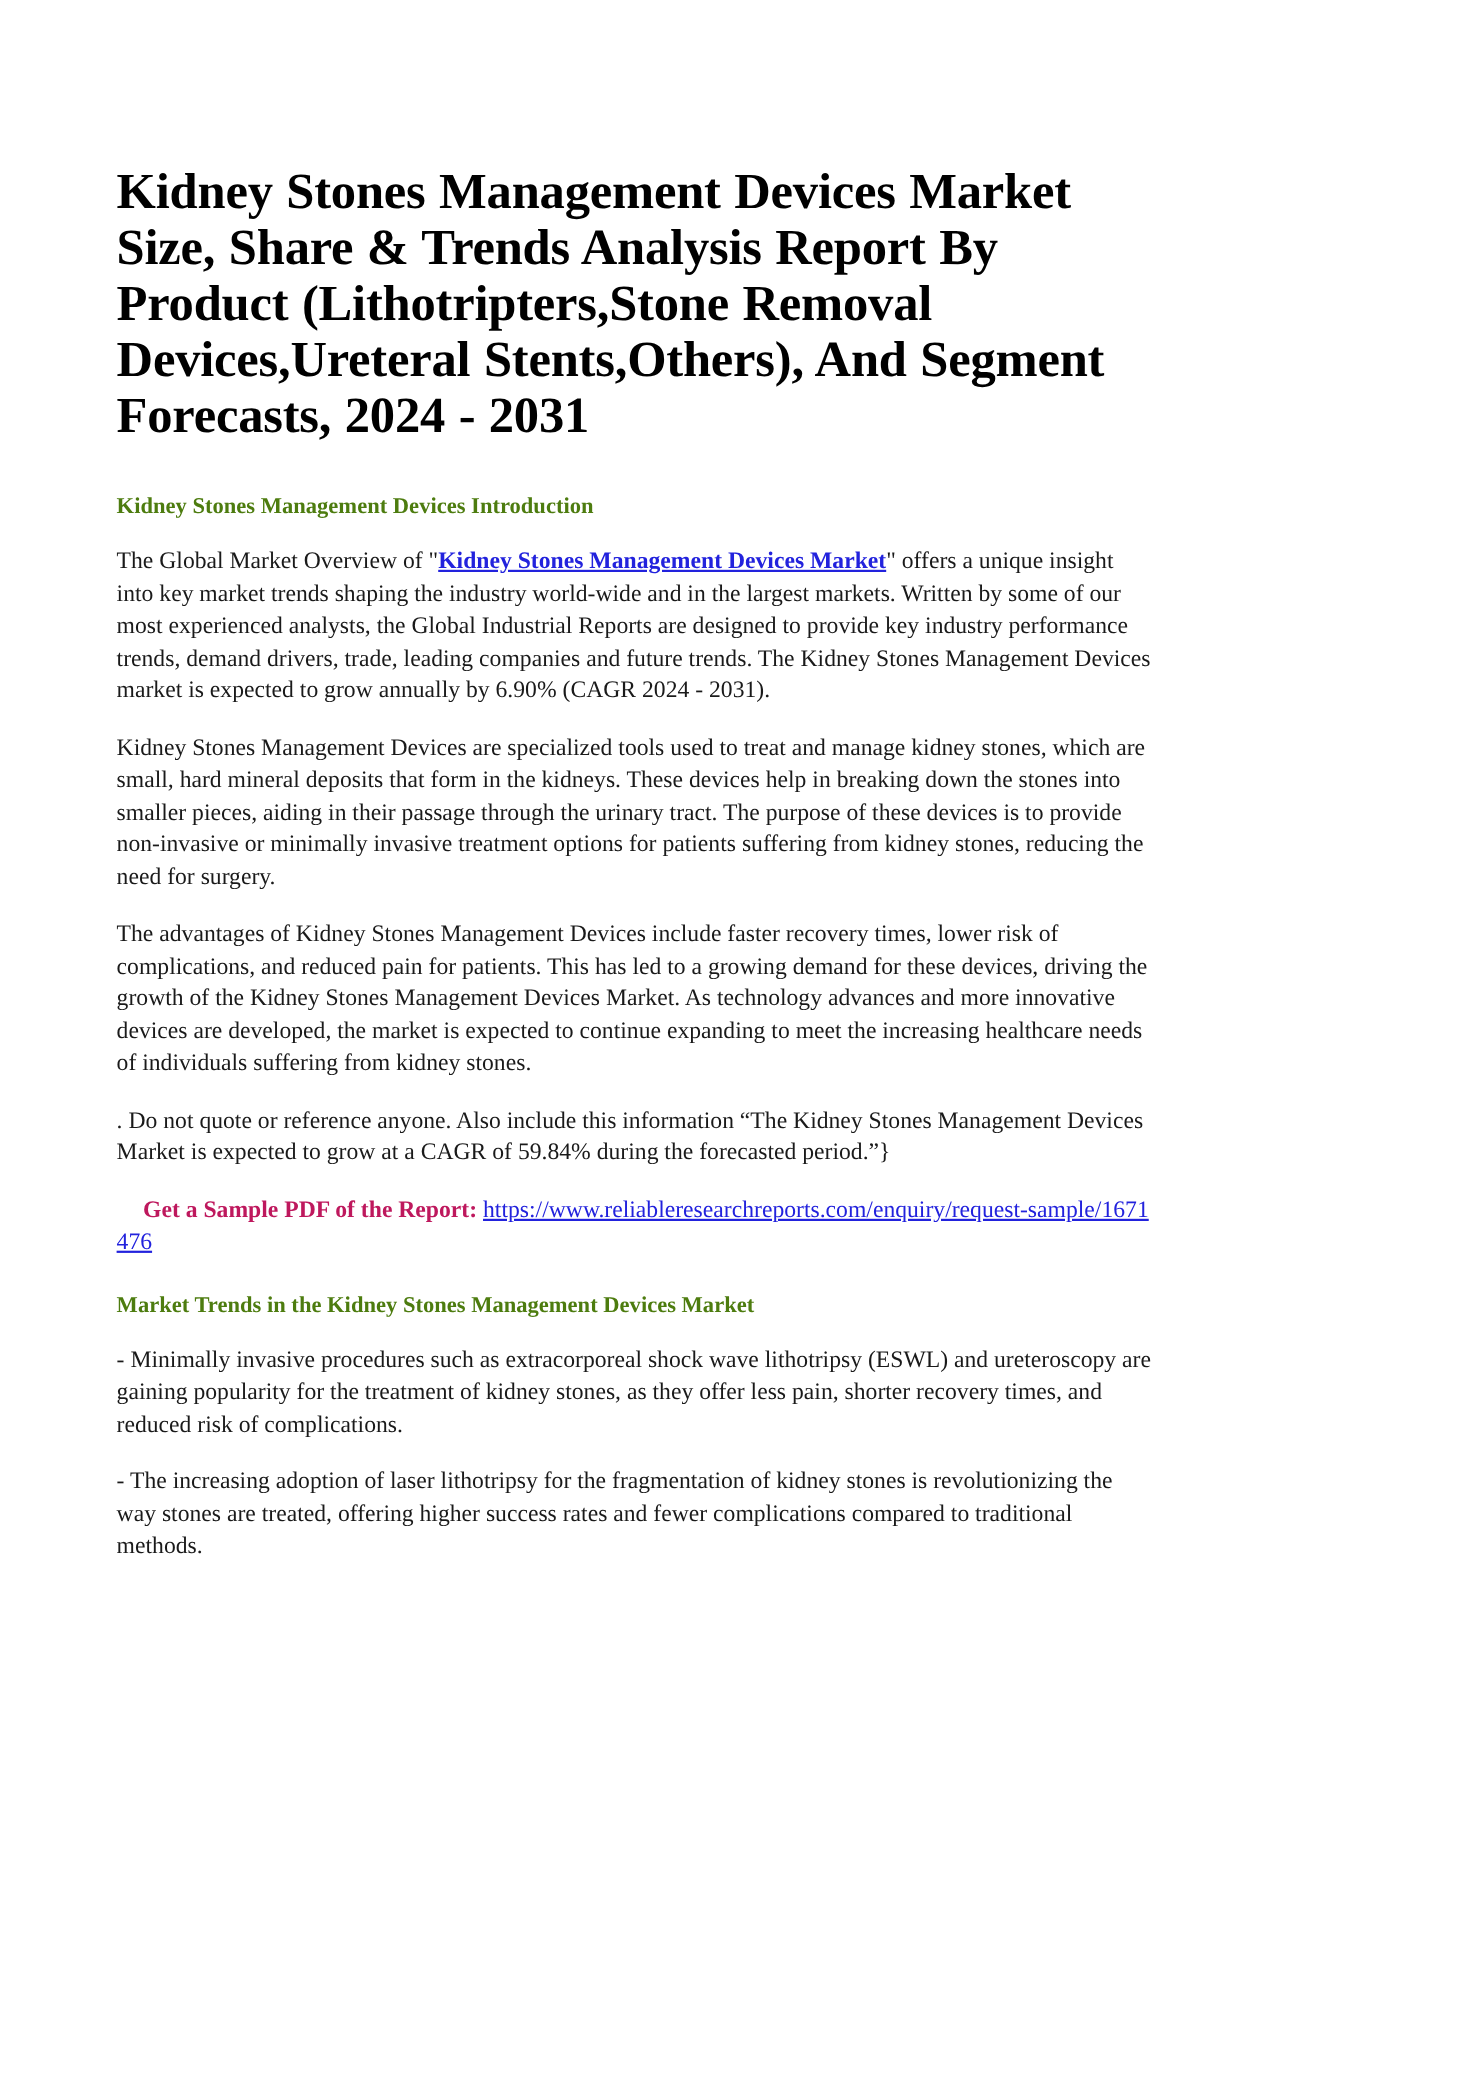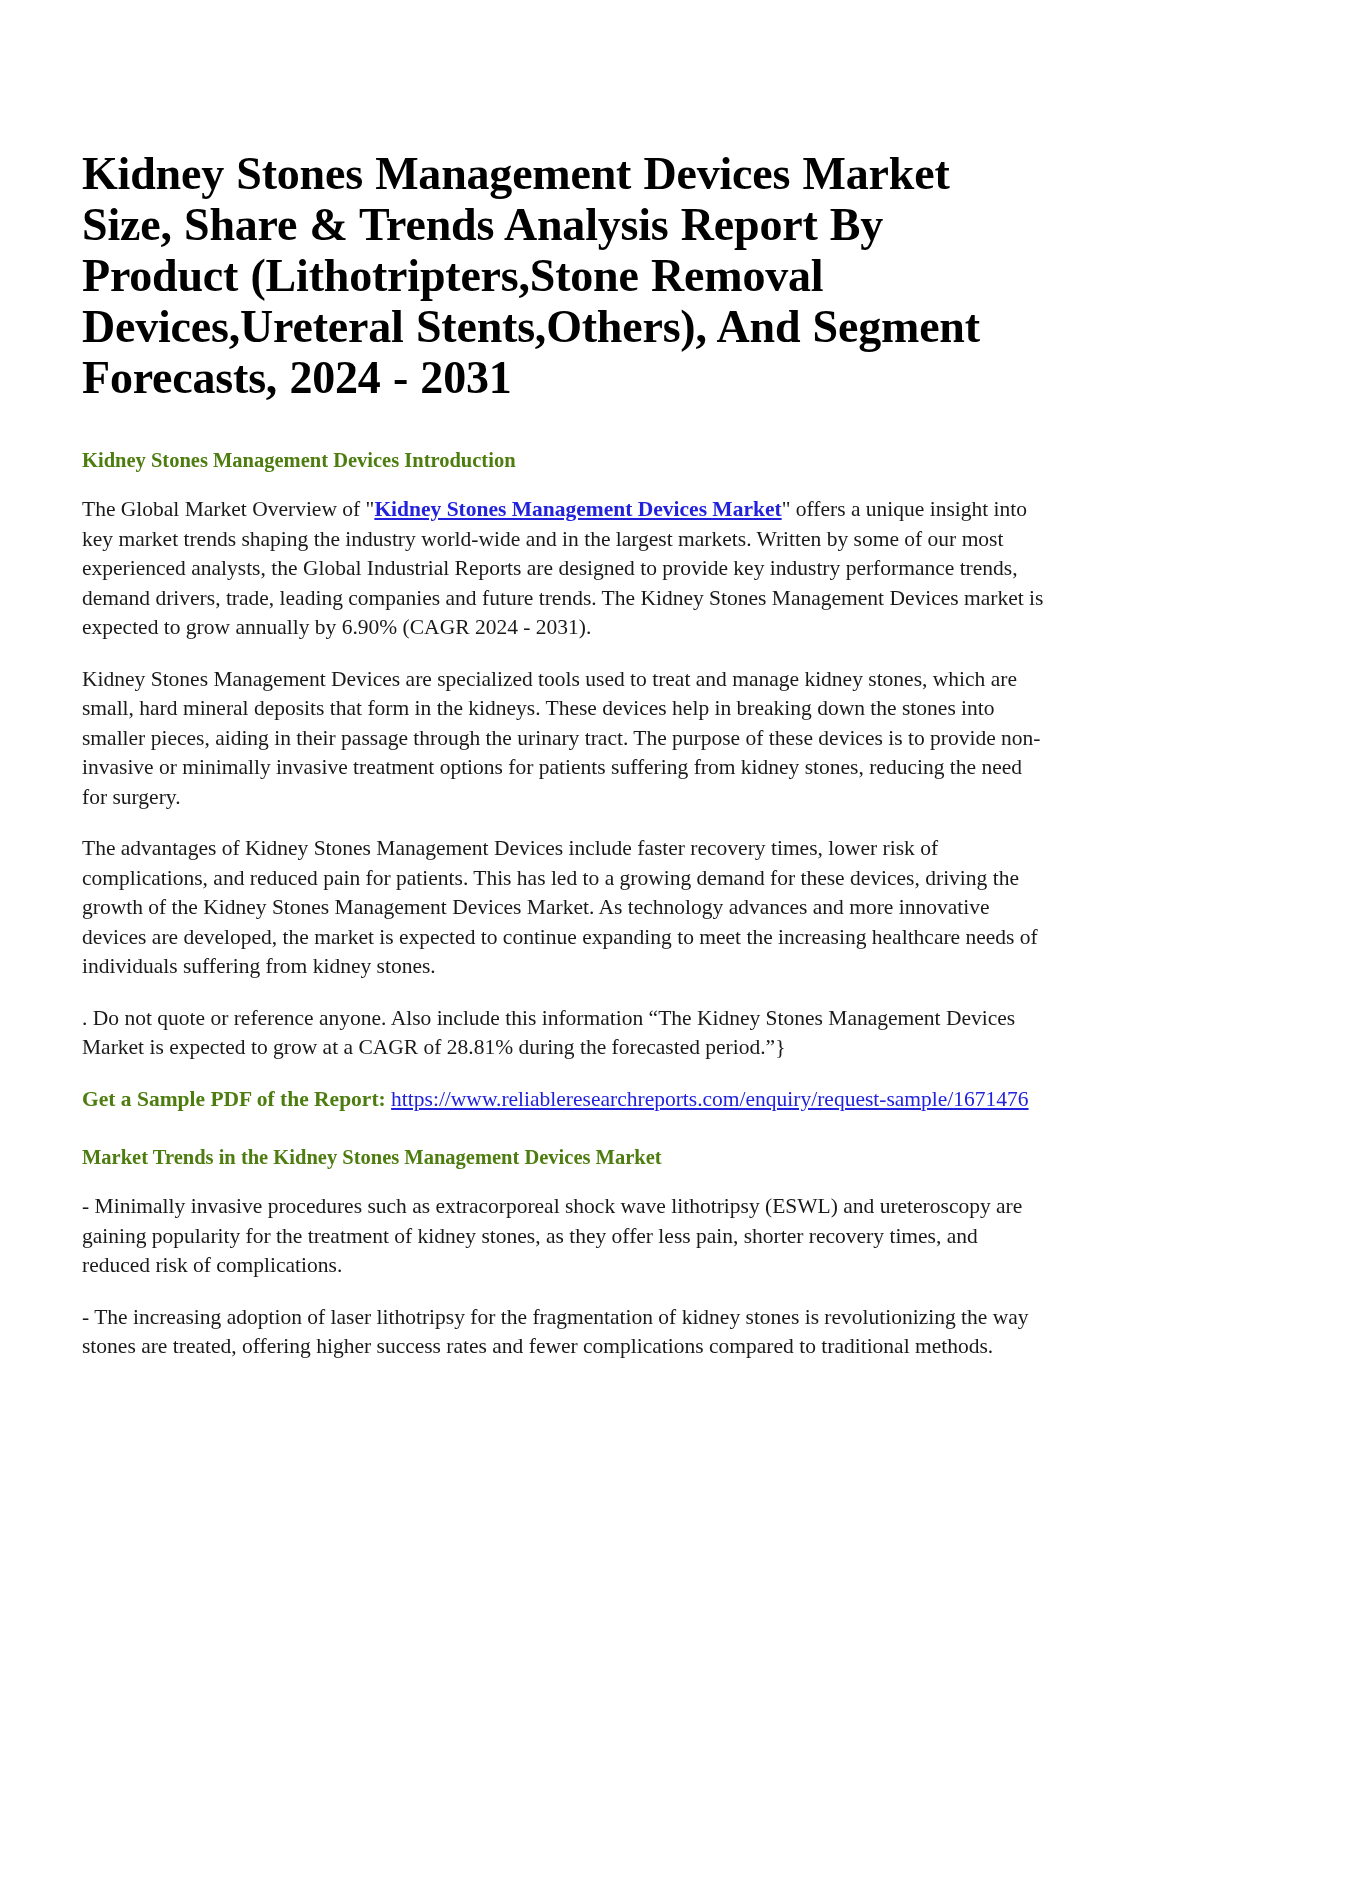--- a/index.html
+++ b/index.html
@@ -11,21 +11,21 @@
     width: 1345px;
     height: 1903px;
     font-family: "Liberation Serif", "DejaVu Serif", serif;
     color: #000000;
     -webkit-font-smoothing: antialiased;
   }
   .page {
     box-sizing: border-box;
     width: 1345px;
     height: 1903px;
-    padding: 148px 295px 0 82px;
+    padding: 148px 295px 0 106px;
     background: #ffffff;
     position: relative;
   }
   .doc-title {
     font-family: "Liberation Serif", "DejaVu Serif", serif;
     font-weight: bold;
     font-size: 46px;
     line-height: 51px;
     letter-spacing: -0.2px;
     margin: 0 0 44px 0;
@@ -56,42 +56,43 @@
     font-weight: bold;
   }
   a.url-link {
     color: #2222dd;
     text-decoration: underline;
     font-weight: normal;
     word-break: break-all;
   }
   .lead-label {
     font-weight: bold;
-    color: #4d7c0f;
+    color: #be185d;
+    margin-left: 24px;
   }
   .sample-line {
     margin-bottom: 24px;
   }
 </style>
 </head>
 <body>
 
 <div class="page">
 
   <h1 class="doc-title">Kidney Stones Management Devices Market Size, Share &amp; Trends Analysis Report By Product (Lithotripters,Stone Removal Devices,Ureteral Stents,Others), And Segment Forecasts, 2024 - 2031</h1>
 
   <h2 class="section-heading">Kidney Stones Management Devices Introduction</h2>
 
   <p class="body-text"><span>The Global Market Overview of "</span><a class="doc-link" href="#">Kidney Stones Management Devices Market</a><span>" offers a unique insight into key market trends shaping the industry world-wide and in the largest markets. Written by some of our most experienced analysts, the Global Industrial Reports are designed to provide key industry performance trends, demand drivers, trade, leading companies and future trends. The Kidney Stones Management Devices market is expected to grow annually by 6.90% (CAGR 2024 - 2031).</span></p>
 
   <p class="body-text">Kidney Stones Management Devices are specialized tools used to treat and manage kidney stones, which are small, hard mineral deposits that form in the kidneys. These devices help in breaking down the stones into smaller pieces, aiding in their passage through the urinary tract. The purpose of these devices is to provide non-invasive or minimally invasive treatment options for patients suffering from kidney stones, reducing the need for surgery.</p>
 
   <p class="body-text">The advantages of Kidney Stones Management Devices include faster recovery times, lower risk of complications, and reduced pain for patients. This has led to a growing demand for these devices, driving the growth of the Kidney Stones Management Devices Market. As technology advances and more innovative devices are developed, the market is expected to continue expanding to meet the increasing healthcare needs of individuals suffering from kidney stones.</p>
 
-  <p class="body-text">. Do not quote or reference anyone. Also include this information “The Kidney Stones Management Devices Market is expected to grow at a CAGR of 28.81% during the forecasted period.”}</p>
+  <p class="body-text">. Do not quote or reference anyone. Also include this information “The Kidney Stones Management Devices Market is expected to grow at a CAGR of 59.84% during the forecasted period.”}</p>
 
   <p class="body-text sample-line"><span class="lead-label">Get a Sample PDF of the Report:</span><span>&nbsp;</span><a class="url-link" href="#">https://www.reliableresearchreports.com/enquiry/request-sample/1671476</a></p>
 
   <h2 class="section-heading heading-spaced">Market Trends in the Kidney Stones Management Devices Market</h2>
 
   <p class="body-text">- Minimally invasive procedures such as extracorporeal shock wave lithotripsy (ESWL) and ureteroscopy are gaining popularity for the treatment of kidney stones, as they offer less pain, shorter recovery times, and reduced risk of complications.</p>
 
 
   <p class="body-text">- The increasing adoption of laser lithotripsy for the fragmentation of kidney stones is revolutionizing the way stones are treated, offering higher success rates and fewer complications compared to traditional methods.</p>
 

